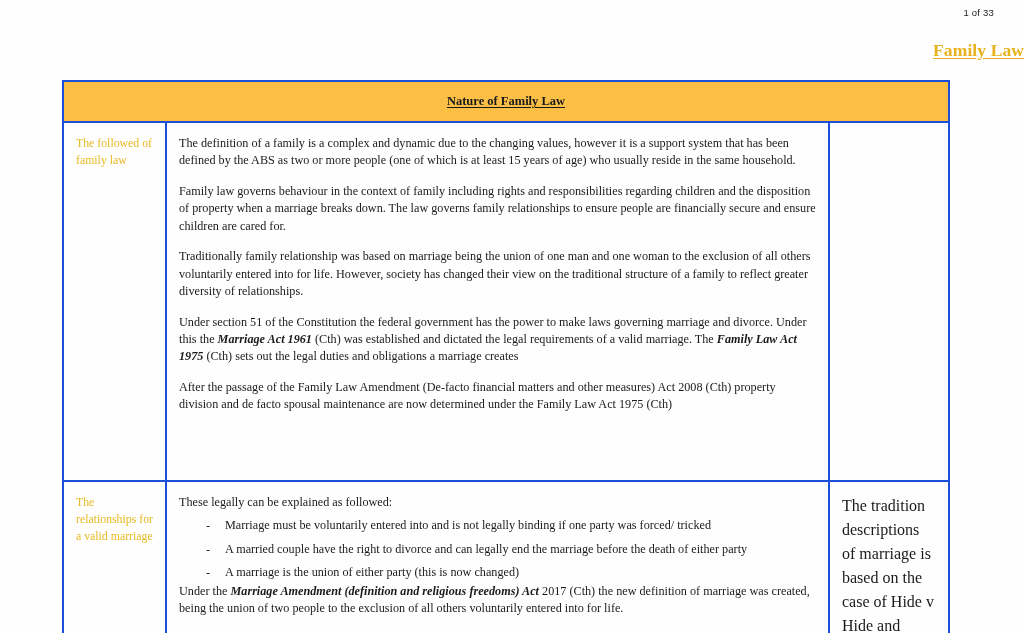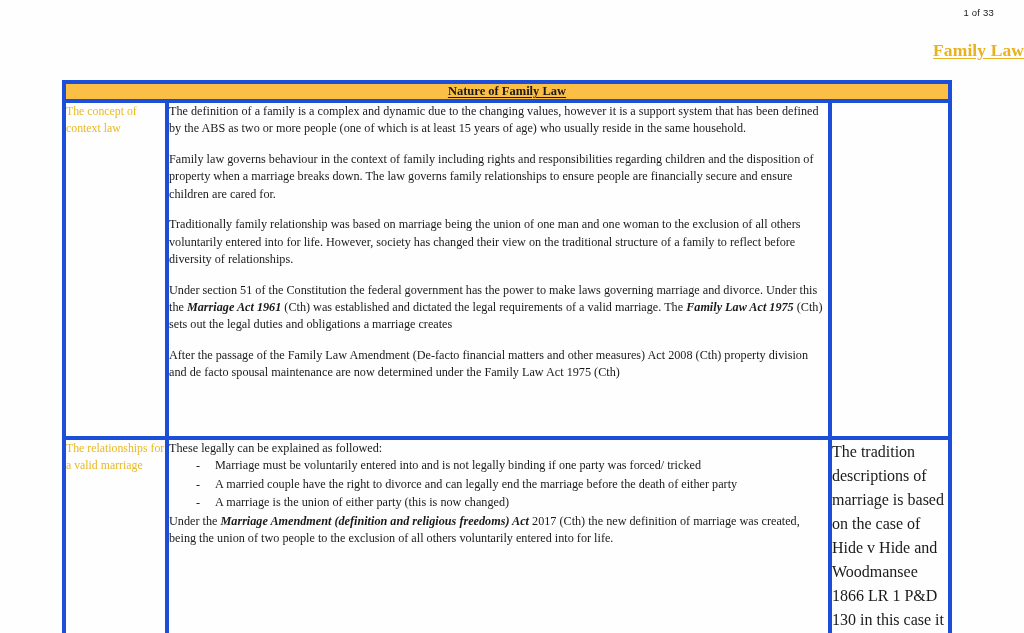--- a/index.html
+++ b/index.html
@@ -51,23 +51,23 @@
   
   .notes-table {
     position: absolute;
     left: 62px;
     top: 80px;
     width: 886px;
     border-collapse: collapse;
     table-layout: fixed;
   }
   .notes-table td, .notes-table th {
-    border: 4px solid #1d4ed8;
+    border: 2px solid #1d4ed8;
     vertical-align: top;
-    padding: 0;
+    padding: 12px;
   }
 
   .col-topic   { width: 103px; }
   .col-body    { width: 663px; }
   .col-cases   { width: 120px; }
 
   .header-cell {
     background: #fbbf45;
     text-align: center;
     font-weight: bold;
@@ -108,21 +108,21 @@
   .row2-body { height: 152px; }
 
   .bullet-list {
     list-style: none;
     margin: 0 0 0 0;
     padding: 0;
   }
   .bullet-list li {
     position: relative;
     padding-left: 46px;
-    margin: 0 0 1px 0;
+    margin: 6px 0 1px 0;
     line-height: 1.43;
   }
   .bullet-list li::before {
     content: "-";
     position: absolute;
     left: 27px;
     top: 0;
   }
 
   .tight { margin-bottom: 0 !important; }
@@ -148,25 +148,25 @@
       <col class="col-cases">
     </colgroup>
     <thead>
       <tr>
         <th class="header-cell" colspan="3"><span>Nature of Family Law</span></th>
       </tr>
     </thead>
     <tbody>
 
       <tr>
-        <td class="topic-cell">The concept of context law</td>
+        <td class="topic-cell">The followed of family law</td>
         <td class="body-cell row1-body">
           <p>The definition of a family is a complex and dynamic due to the changing values, however it is a support system that has been defined by the ABS as two or more people (one of which is at least 15 years of age) who usually reside in the same household.</p>
           <p>Family law governs behaviour in the context of family including rights and responsibilities regarding children and the disposition of property when a marriage breaks down. The law governs family relationships to ensure people are financially secure and ensure children are cared for.</p>
-          <p>Traditionally family relationship was based on marriage being the union of one man and one woman to the exclusion of all others voluntarily entered into for life. However, society has changed their view on the traditional structure of a family to reflect before diversity of relationships.</p>
+          <p>Traditionally family relationship was based on marriage being the union of one man and one woman to the exclusion of all others voluntarily entered into for life. However, society has changed their view on the traditional structure of a family to reflect greater diversity of relationships.</p>
           <p><span>Under section 51 of the Constitution the federal government has the power to make laws governing marriage and divorce. Under this the </span><em class="act">Marriage Act 1961</em><span> (Cth) was established and dictated the legal requirements of a valid marriage. The </span><em class="act">Family Law Act 1975</em><span> (Cth) sets out the legal duties and obligations a marriage creates</span></p>
           <p>After the passage of the Family Law Amendment (De-facto financial matters and other measures) Act 2008 (Cth) property division and de facto spousal maintenance are now determined under the Family Law Act 1975 (Cth)</p>
         </td>
         <td class="cases-cell"></td>
       </tr>
 
       <tr>
         <td class="topic-cell">The relationships for a valid marriage</td>
         <td class="body-cell row2-body">
           <p class="tight">These legally can be explained as followed:</p>

